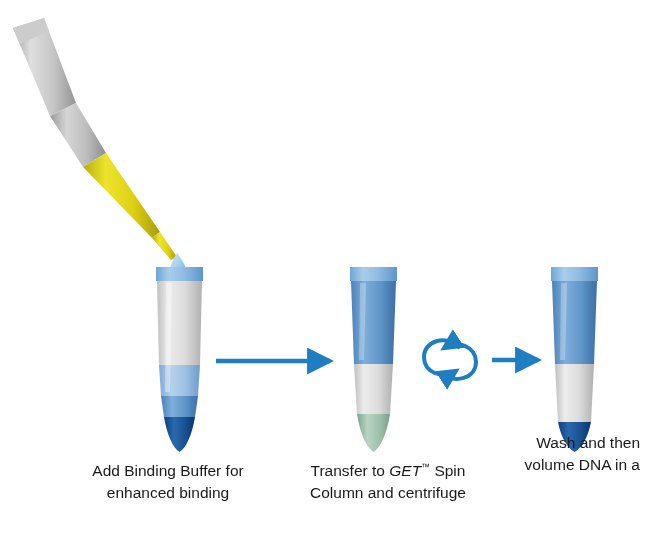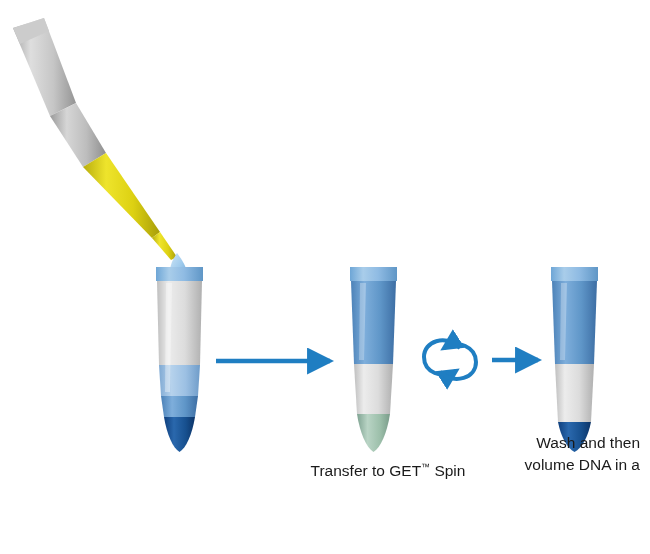--- a/index.html
+++ b/index.html
@@ -27,20 +27,21 @@
     height: 554px;
   }
   .caption {
     position: absolute;
     text-align: center;
     font-size: 15.5px;
     line-height: 1.42;
     color: #1a1a1a;
   }
   .caption .ital {
+    font-style: italic;
   }
   .caption .tm {
     font-size: 9px;
     vertical-align: super;
   }
   #cap0 { left: 70px;  top: 460px; width: 196px; }
   #cap1 { left: 290px; top: 460px; width: 196px; }
   #cap2 { left: 500px; top: 432px; width: 140px; text-align: right; }
 </style>
 </head>
@@ -179,25 +180,30 @@
 
     <g>
       <path d="M 551 267 L 598 267 L 598 281 L 551 281 Z" fill="url(#capGrad)"></path>
       <path d="M 552 281 L 597 281 L 594 364 L 555 364 Z" fill="url(#buf2Grad)"></path>
       <path d="M 555 364 L 594 364 L 591 422 L 558 422 Z" fill="url(#bodyGrad)"></path>
       <path d="M 558 422 L 591 422 C 588 437 582 448 574.5 452 C 567 448 561 437 558 422 Z" fill="url(#pelletGrad)"></path>
       <path d="M 561 283 L 567 283 L 565 360 L 560 360 Z" fill="#ffffff" opacity="0.28"></path>
     </g>
   </svg>
 
+  <div class="caption" id="cap0">
+    <div>Add Binding Buffer for</div>
+    <div>enhanced binding</div>
+  </div>
 
   <div class="caption" id="cap1">
     <div>
       <span>Transfer to&nbsp;</span><span class="ital">GET</span><span class="tm">™</span><span>&nbsp;Spin</span>
     </div>
+    <div>Column and centrifuge</div>
   </div>
 
   <div class="caption" id="cap2">
     <div>Wash and then</div>
     <div>volume DNA in a</div>
   </div>
 
 </div>
 
 </body></html>

